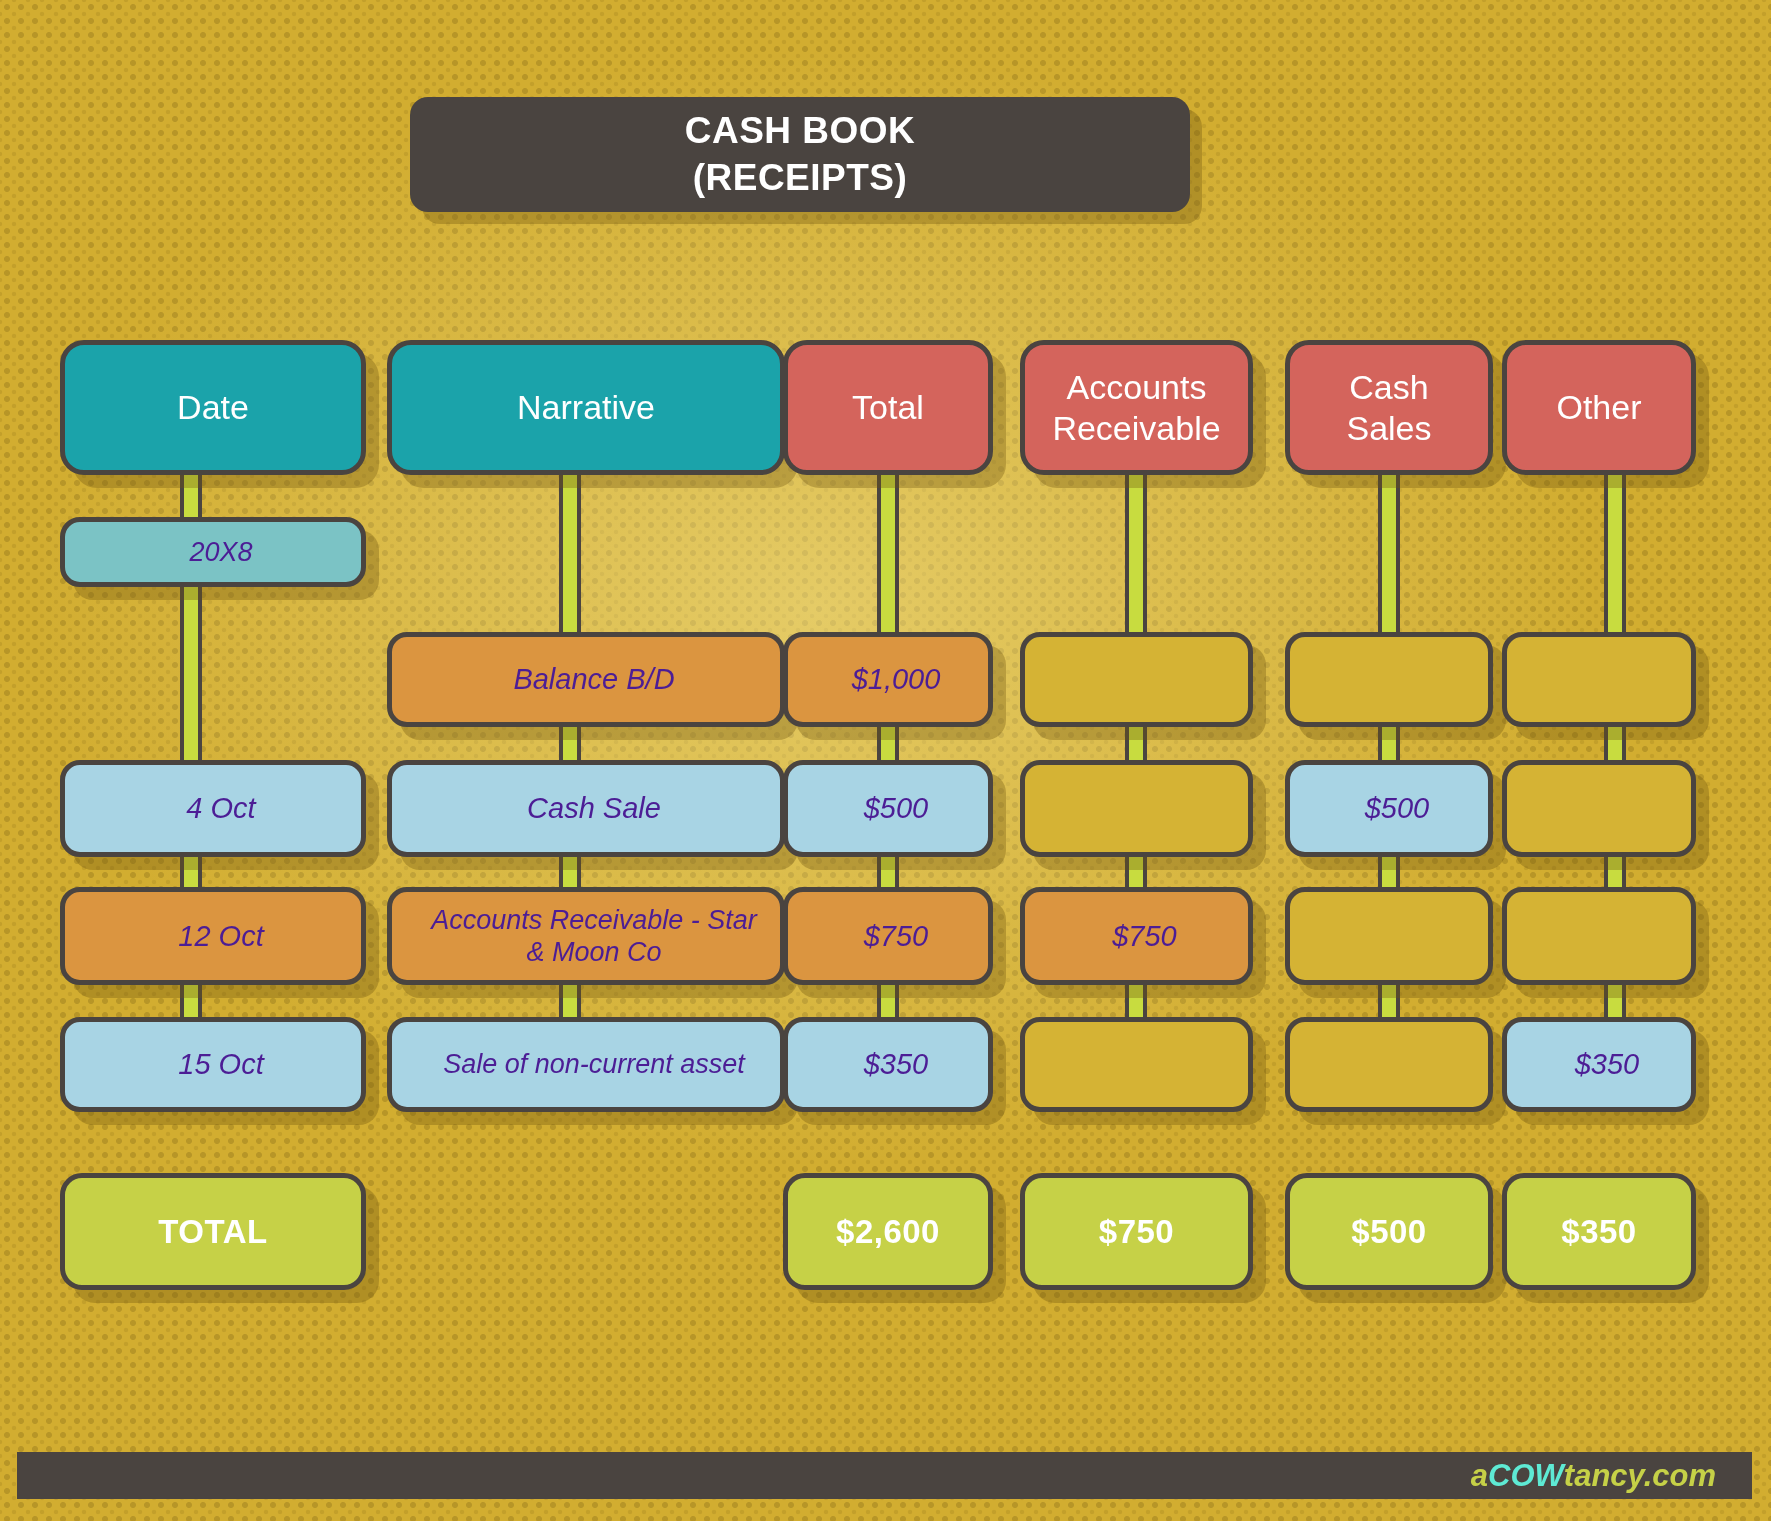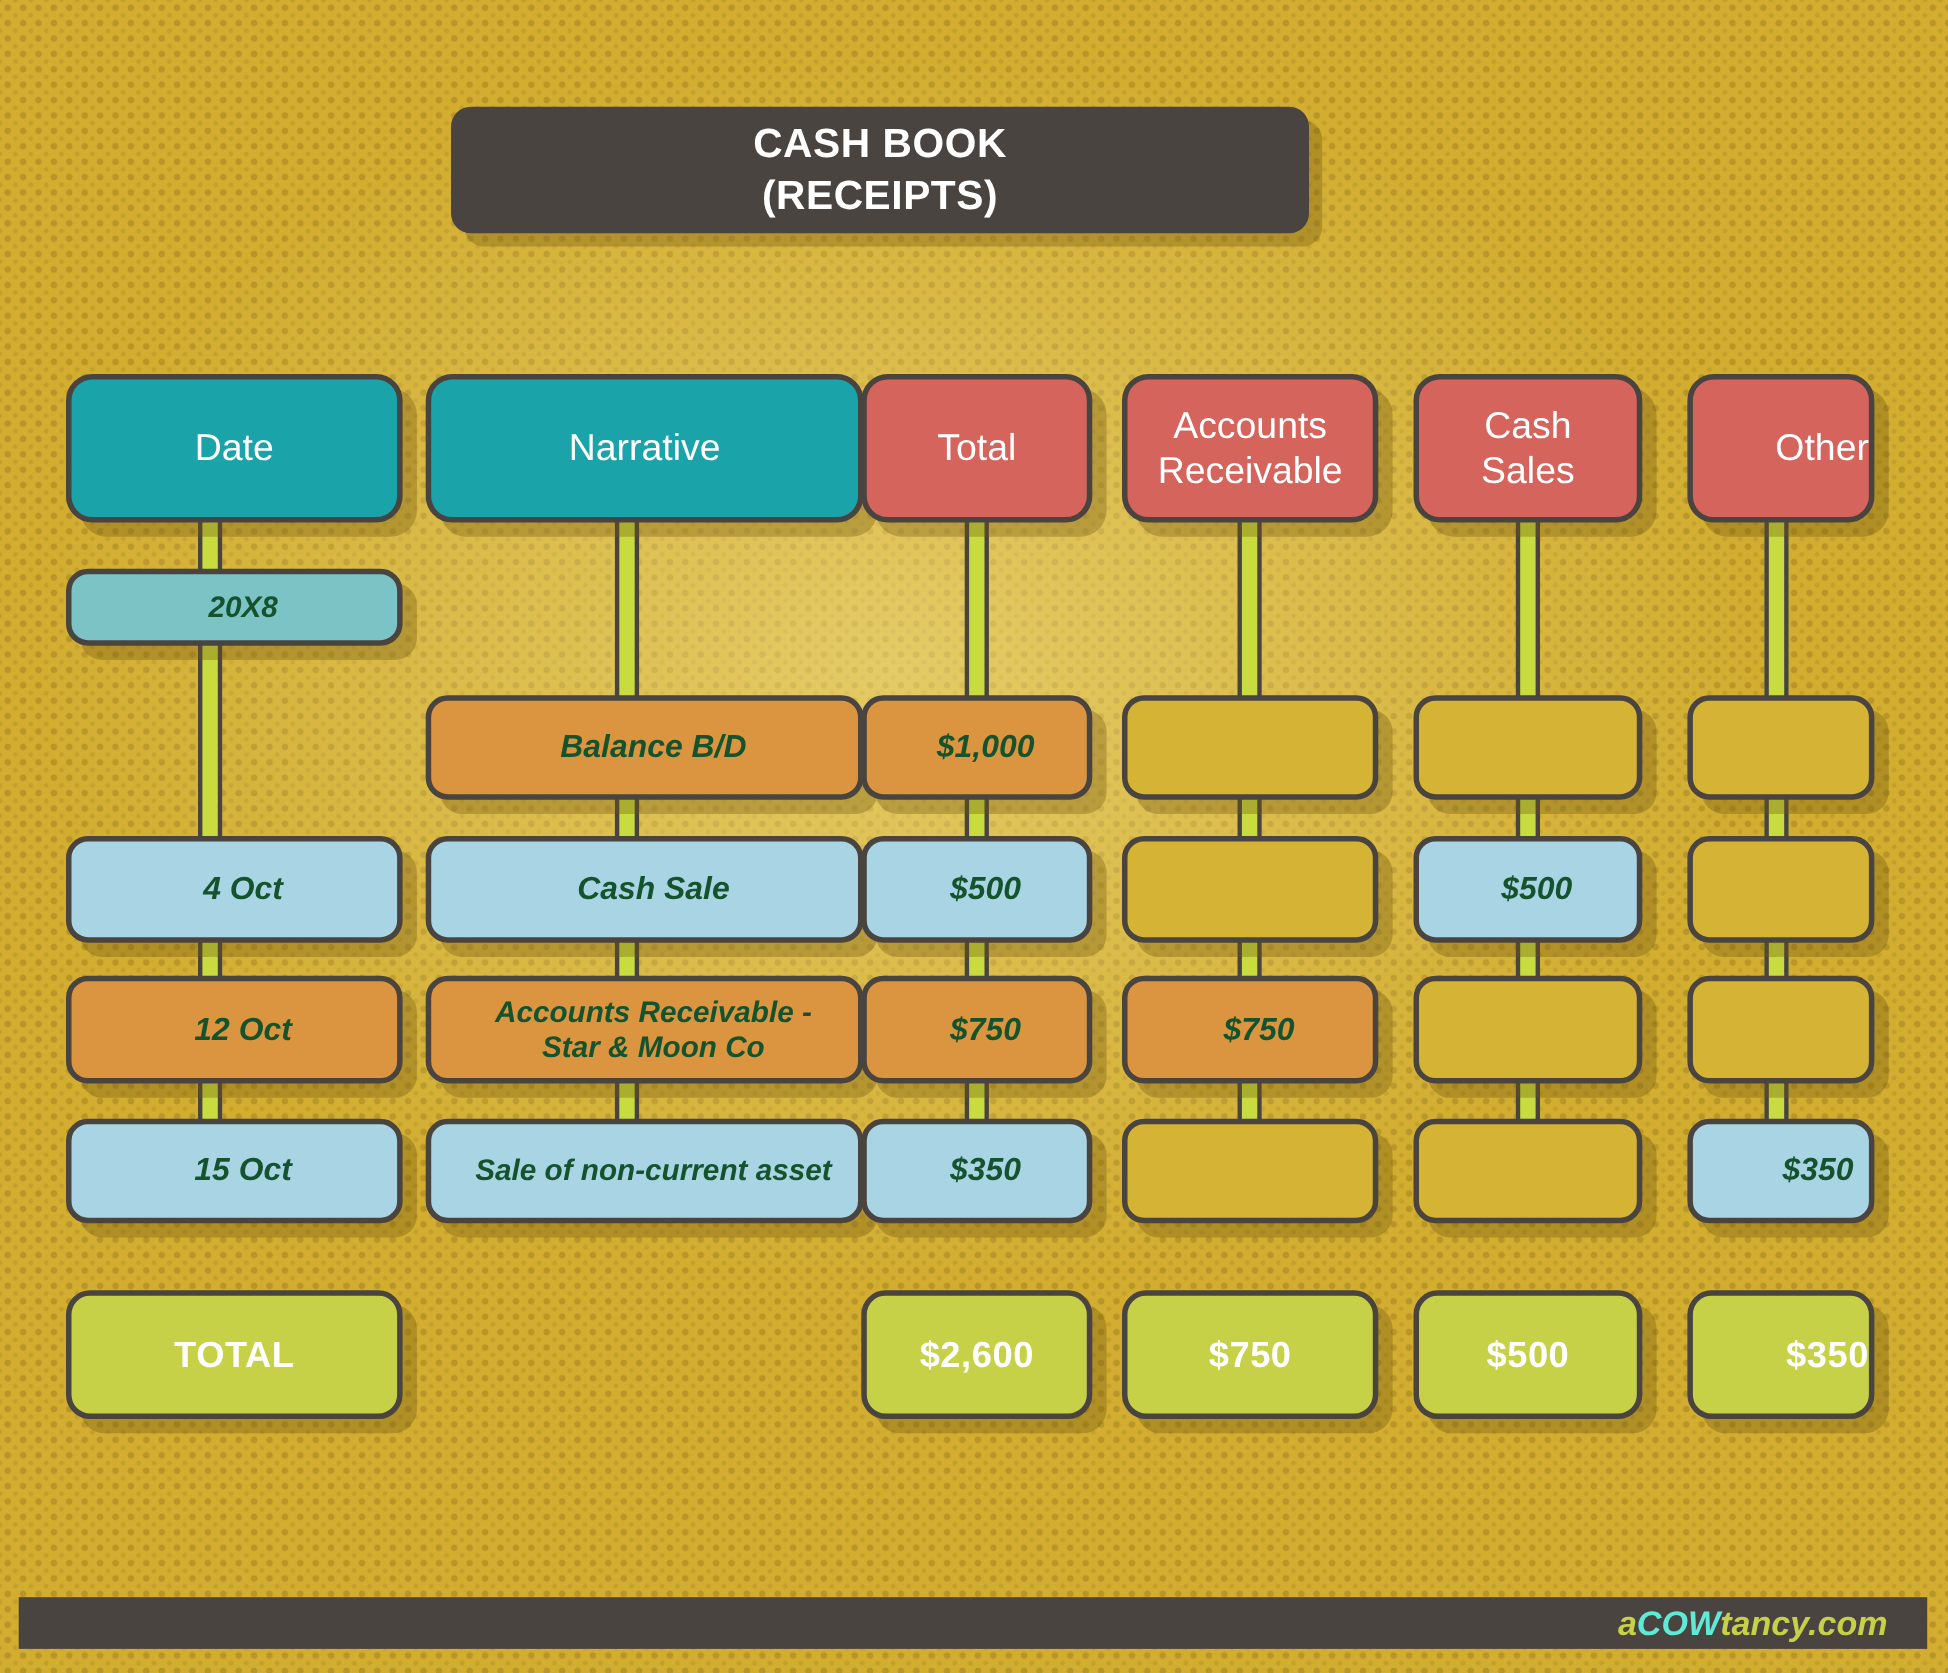--- a/index.html
+++ b/index.html
@@ -26,42 +26,42 @@
     align-items:center;justify-content:center;
     text-align:center;
     z-index:2;
   }
   
   .c-date {left:60px;  width:306px;text-align:center;}
   .c-narr {left:387px; width:398px;}
   .c-total{left:783px; width:210px;}
   .c-ar   {left:1020px;width:233px;}
   .c-cs   {left:1285px;width:208px;}
-  .c-other{left:1534px;width:170px;align-items:flex-end;}
+  .c-other{left:1502px;width:194px;}
   
   .r-hdr {top:340px; height:135px; border-radius:24px;}
   .r-year{top:517px; height:70px;}
   .r-1   {top:632px; height:95px;}
   .r-2   {top:760px; height:97px;}
   .r-3   {top:887px; height:98px;}
   .r-4   {top:1017px;height:95px;}
   .r-tot {top:1173px;height:117px;border-radius:22px;}
   
   .teal {background:#1ba3aa;color:#ffffff;}
   .red  {background:#d4645c;color:#ffffff;}
   .lteal{background:#7bc3c5;}
   .orange{background:#db9540;}
   .blue {background:#a8d4e4;}
   .gold {background:#d5b334;}
   .lime {background:#c6d147;color:#ffffff;}
   
   .hdr-label{font-size:34px;font-weight:400;line-height:1.18;}
   .c-cs .hdr-label{max-width:100px;}
   .c-ar .hdr-label{max-width:200px;}
-  .cell-text{font-size:29px;font-weight:bold;font-style:italic;color:#14532d;line-height:1.2;padding:0 14px;margin-left:16px;}
+  .cell-text{font-size:29px;font-weight:normal;font-style:italic;color:#4c1d95;line-height:1.2;padding:0 14px;margin-left:16px;}
   .r-year .cell-text{font-size:27px;}
   .tot-text{font-size:33px;font-weight:bold;color:#ffffff;letter-spacing:.5px;}
   
   .conn{
     position:absolute;
     top:462px;height:592px;width:14px;
     background:#c8dc3f;
     border-left:4px solid #4a4440;
     border-right:4px solid #4a4440;
     z-index:1;

